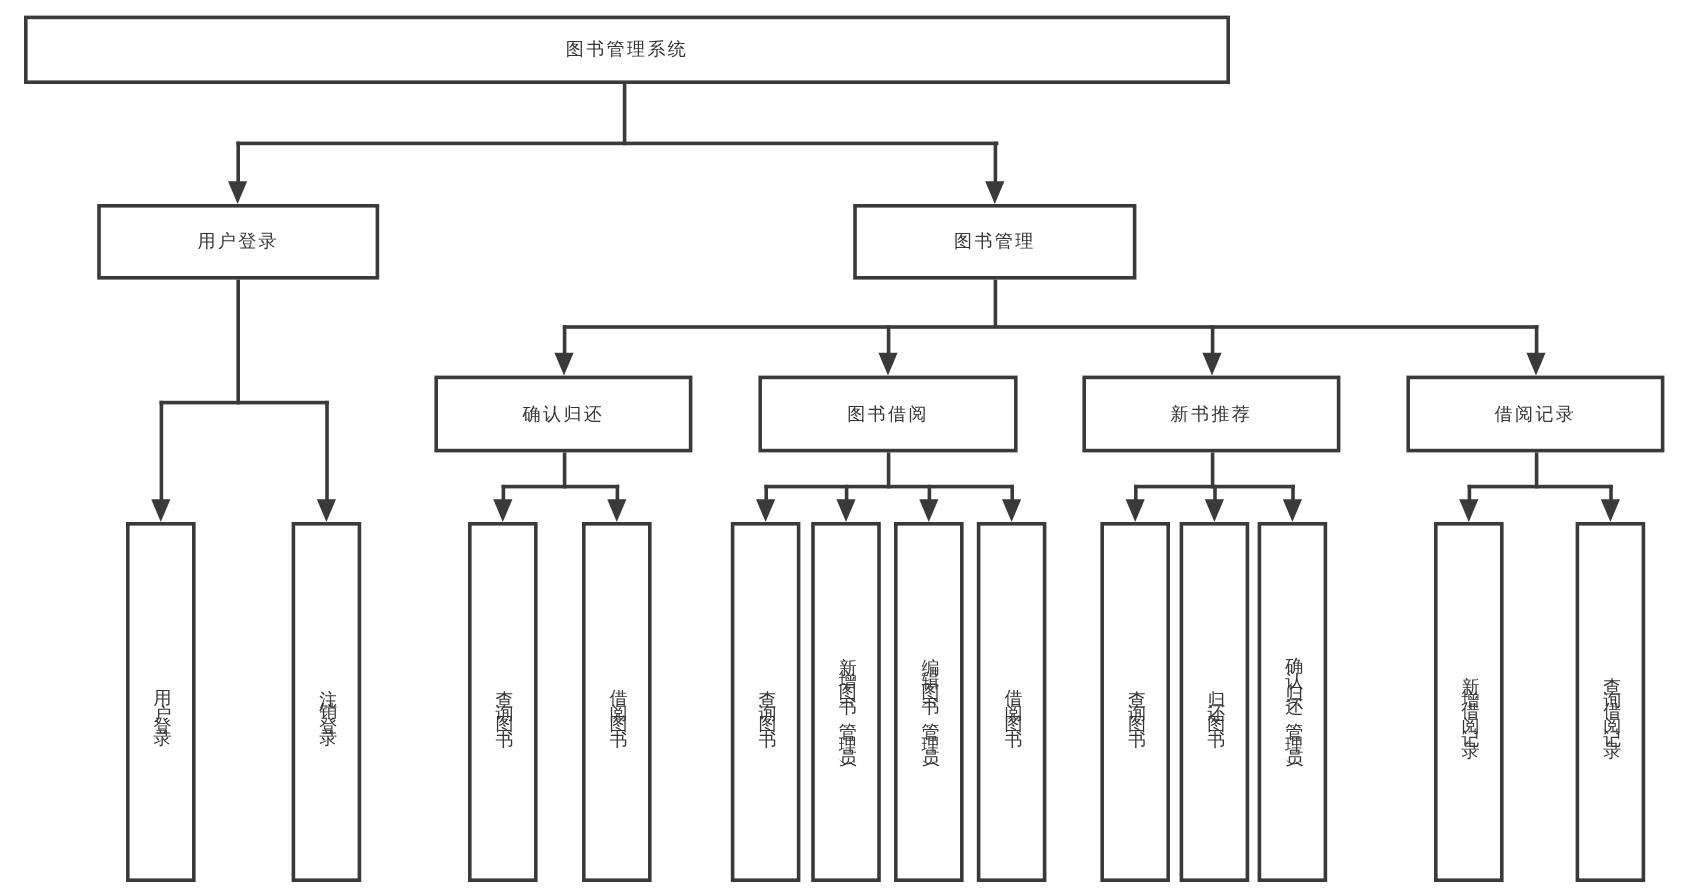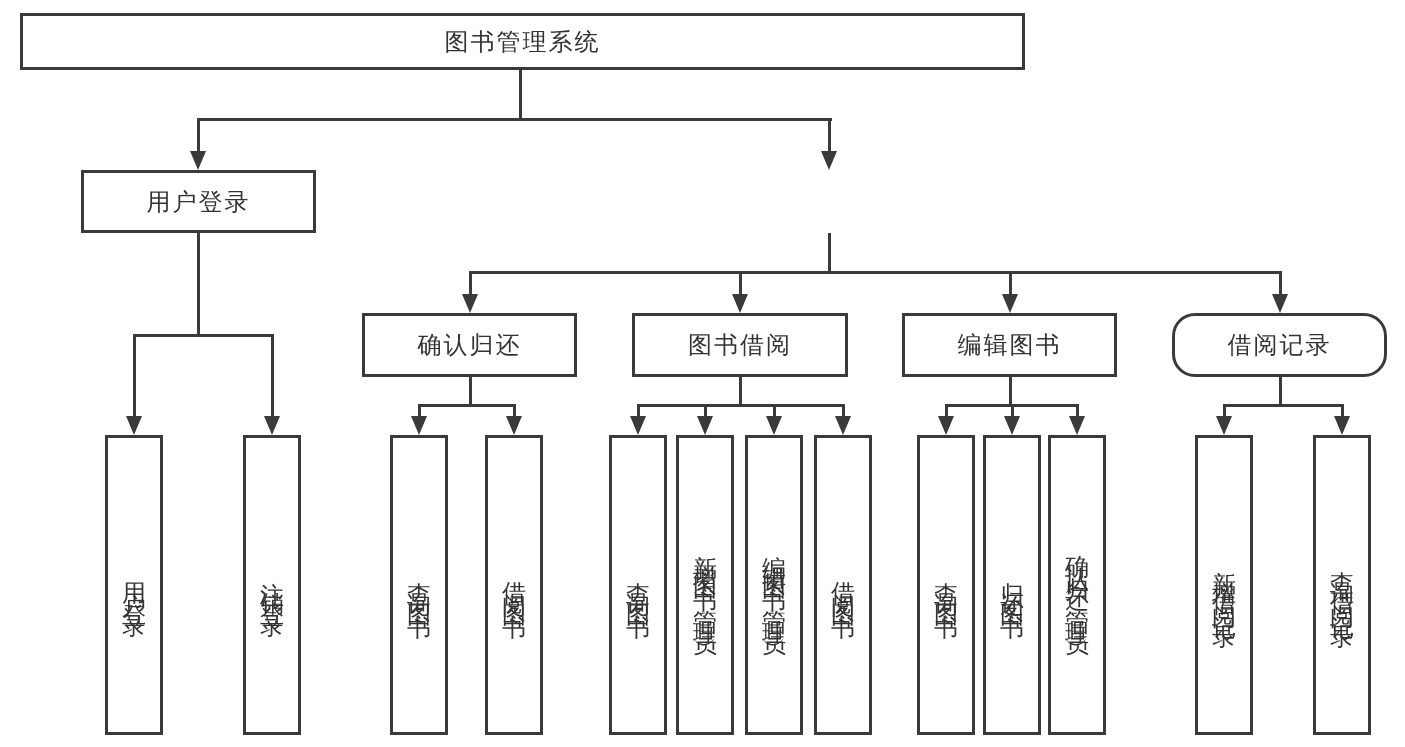--- a/index.html
+++ b/index.html
@@ -12,21 +12,21 @@
   }
   .node{
     position:absolute;
     box-sizing:border-box;
     background:#ffffff;
     border:3px solid #3a3a3a;
     display:flex;
     align-items:center;
     justify-content:center;
     color:#333333;
-    font-size:24px;
+    font-size:15px;
     letter-spacing:2px;
     white-space:nowrap;
   }
   .node.v{
     writing-mode:vertical-rl;
     text-orientation:mixed;
     letter-spacing:11px;
     white-space:normal;
   }
   .hline,.vline{position:absolute;background:#3a3a3a;}
@@ -55,34 +55,37 @@
 <div id="stage">
 
   <div class="node" style="left:20px;top:13px;width:1005px;height:57px;">
     <span>图书管理系统</span>
   </div>
 
   <div class="node" style="left:81px;top:170px;width:235px;height:63px;">
     <span>用户登录</span>
   </div>
 
+  <div class="node" style="left:711px;top:170px;width:236px;height:63px;">
+    <span>图书管理</span>
+  </div>
 
   <div class="node" style="left:362px;top:313px;width:215px;height:64px;">
     <span>确认归还</span>
   </div>
 
   <div class="node" style="left:632px;top:313px;width:216px;height:64px;">
     <span>图书借阅</span>
   </div>
 
   <div class="node" style="left:902px;top:313px;width:215px;height:64px;">
-    <span>编辑图书</span>
+    <span>新书推荐</span>
   </div>
 
-  <div class="node" style="left:1172px;top:313px;width:215px;height:64px;border-radius:23px;">
+  <div class="node" style="left:1172px;top:313px;width:215px;height:64px;">
     <span>借阅记录</span>
   </div>
 
   <div class="node v" style="left:105px;top:435px;width:58px;height:300px;">
     <span>用户登录</span>
   </div>
   <div class="node v" style="left:243px;top:435px;width:58px;height:300px;">
     <span>注销登录</span>
   </div>
 

